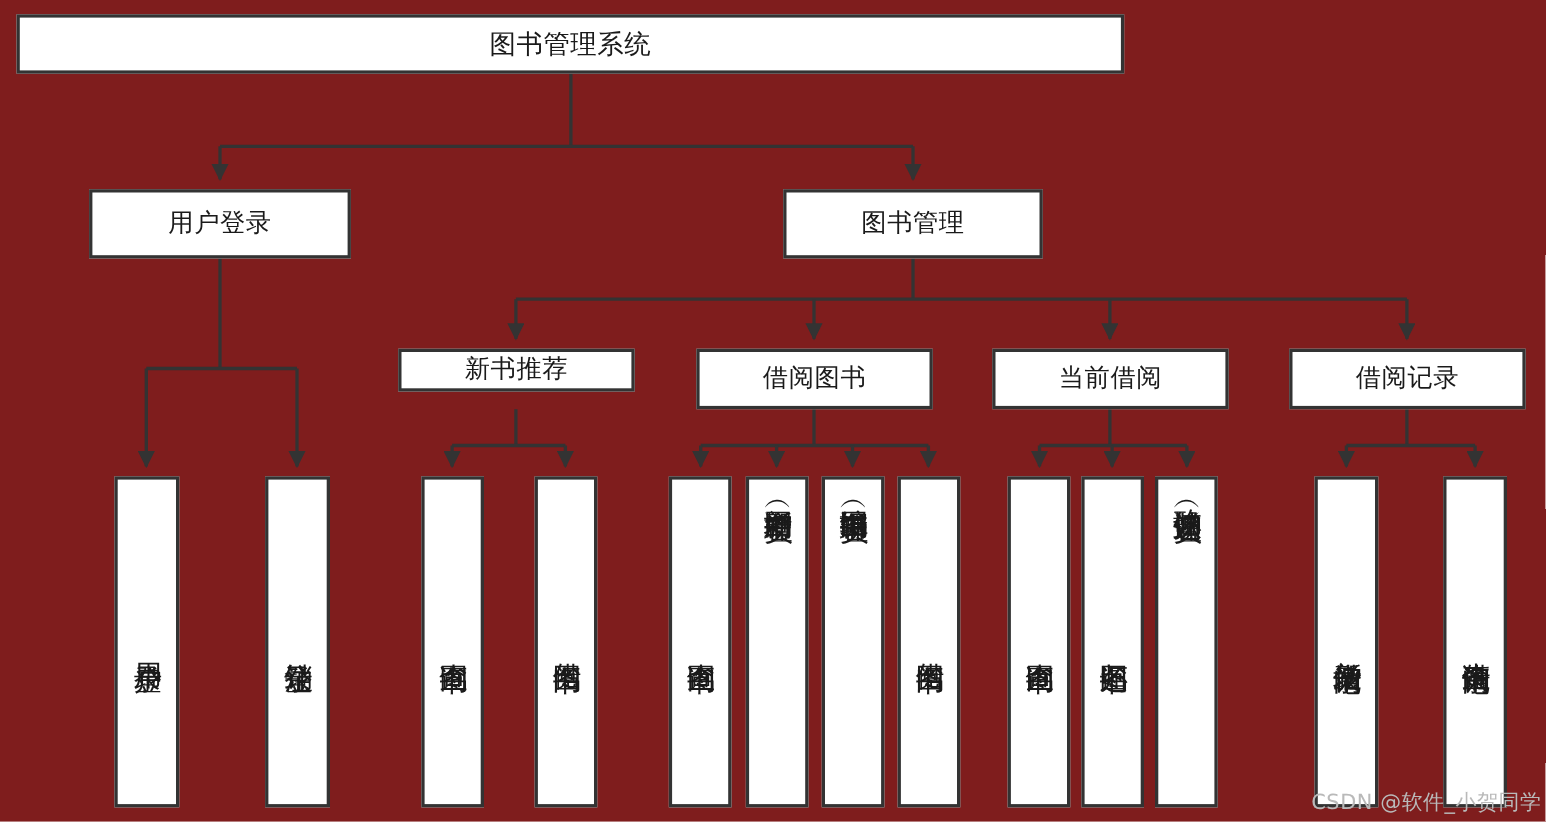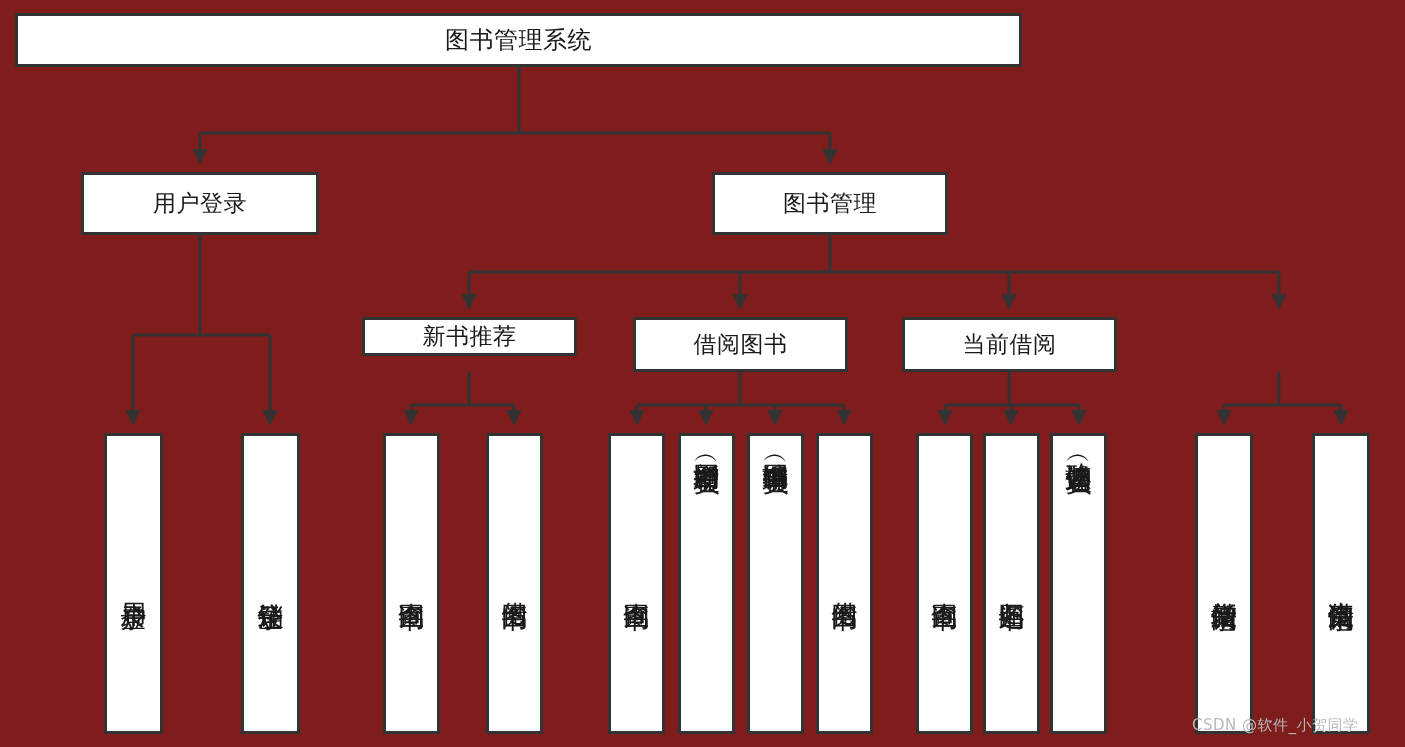--- a/index.html
+++ b/index.html
@@ -63,21 +63,21 @@
     line-height: 1.04;
     letter-spacing: 1px;
     white-space: nowrap;
   }
   .node.vert.mid {
     align-items: center;
     padding-top: 0;
   }
   .watermark {
     position: absolute;
-    font-size: 15px;
+    font-size: 19px;
     color: #b9b9b9;
     white-space: nowrap;
     letter-spacing: 0.5px;
   }
 </style>
 </head>
 <body>
 
 <div id="canvas">
 
@@ -144,20 +144,23 @@
 
   <div class="node horiz" style="left:362px; top:317px; width:215px; height:39px;">
     <span class="label">新书推荐</span>
   </div>
   <div class="node horiz" style="left:633px; top:317px; width:215px; height:55px;">
     <span class="label">借阅图书</span>
   </div>
   <div class="node horiz" style="left:902px; top:317px; width:215px; height:55px;">
     <span class="label">当前借阅</span>
   </div>
+  <div class="node horiz" style="left:1172px; top:317px; width:215px; height:55px;">
+    <span class="label">借阅记录</span>
+  </div>
 
   <div class="node vert mid" style="left:104px; top:433px; width:59px; height:301px;">
     <span class="label">用户登录</span>
   </div>
   <div class="node vert mid" style="left:241px; top:433px; width:59px; height:301px;">
     <span class="label">注销登录</span>
   </div>
 
   <div class="node vert mid" style="left:383px; top:433px; width:57px; height:301px;">
     <span class="label">查询图书</span>

